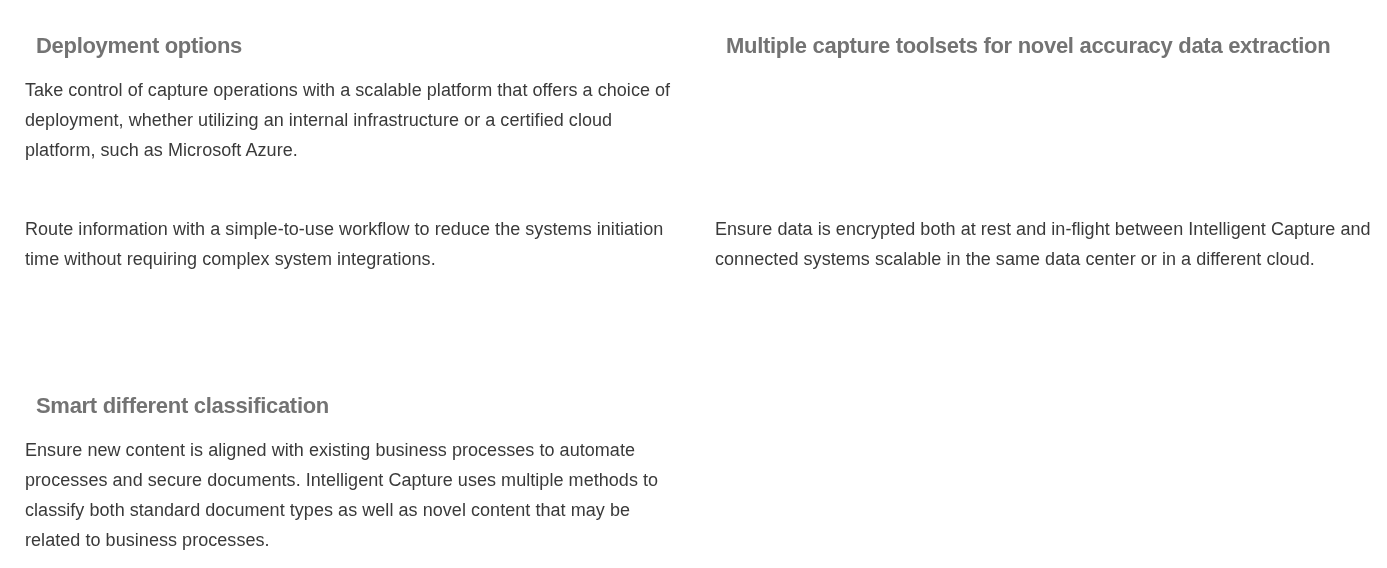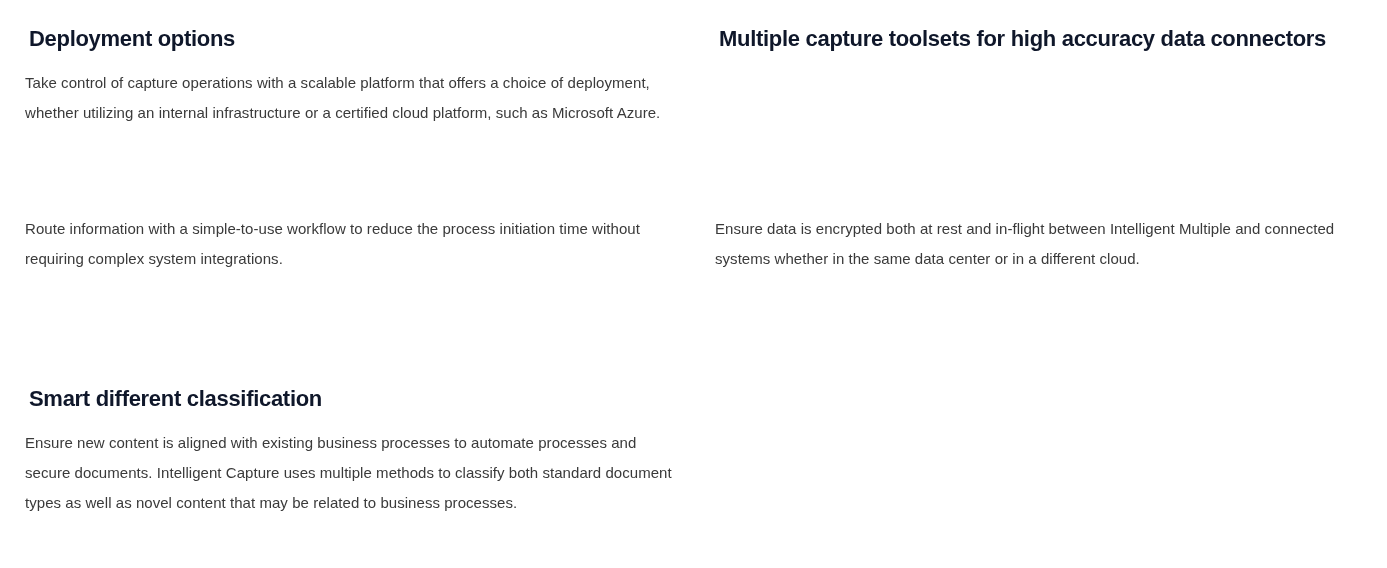--- a/index.html
+++ b/index.html
@@ -21,57 +21,57 @@
       top: 20px;
       width: 1345px;
       display: grid;
       grid-template-columns: 660px 660px;
       column-gap: 30px;
     }
     .feature {
       box-sizing: border-box;
     }
     .feature h3 {
-      margin: 4px;
+      margin: 11px;
       font-size: 22px;
       line-height: 30px;
       font-weight: 700;
-      color: #0f172a;
+      color: #737373;
       letter-spacing: -0.3px;
     }
     .feature p {
       margin: 14px 0 0 0;
-      font-size: 15px;
+      font-size: 18px;
       line-height: 30px;
       font-weight: 400;
       color: #3a3a3a;
       letter-spacing: 0.05px;
     }
     
     .r1 { height: 180px; }
     .r2 { height: 180px; }
     .r3 { height: 180px; }
   </style>
 </head>
 <body>
 
 <div class="grid">
 
   <div class="feature r1">
     <h3>Deployment options</h3>
     <p>Take control of capture operations with a scalable platform that offers a choice of deployment, whether utilizing an internal infrastructure or a certified cloud platform, such as Microsoft Azure.</p>
   </div>
   <div class="feature r1">
-    <h3>Multiple capture toolsets for high accuracy data connectors</h3>
+    <h3>Multiple capture toolsets for novel accuracy data extraction</h3>
   </div>
 
   <div class="feature r2">
-    <p>Route information with a simple-to-use workflow to reduce the process initiation time without requiring complex system integrations.</p>
+    <p>Route information with a simple-to-use workflow to reduce the systems initiation time without requiring complex system integrations.</p>
   </div>
 
   <div class="feature r3">
-    <p>Ensure data is encrypted both at rest and in-flight between Intelligent Multiple and connected systems whether in the same data center or in a different cloud.</p>
+    <p>Ensure data is encrypted both at rest and in-flight between Intelligent Capture and connected systems scalable in the same data center or in a different cloud.</p>
   </div>
   <div class="feature r3">
     <h3>Smart different classification</h3>
     <p>Ensure new content is aligned with existing business processes to automate processes and secure documents. Intelligent Capture uses multiple methods to classify both standard document types as well as novel content that may be related to business processes.</p>
   </div>
 </div>
 
 </body></html>

